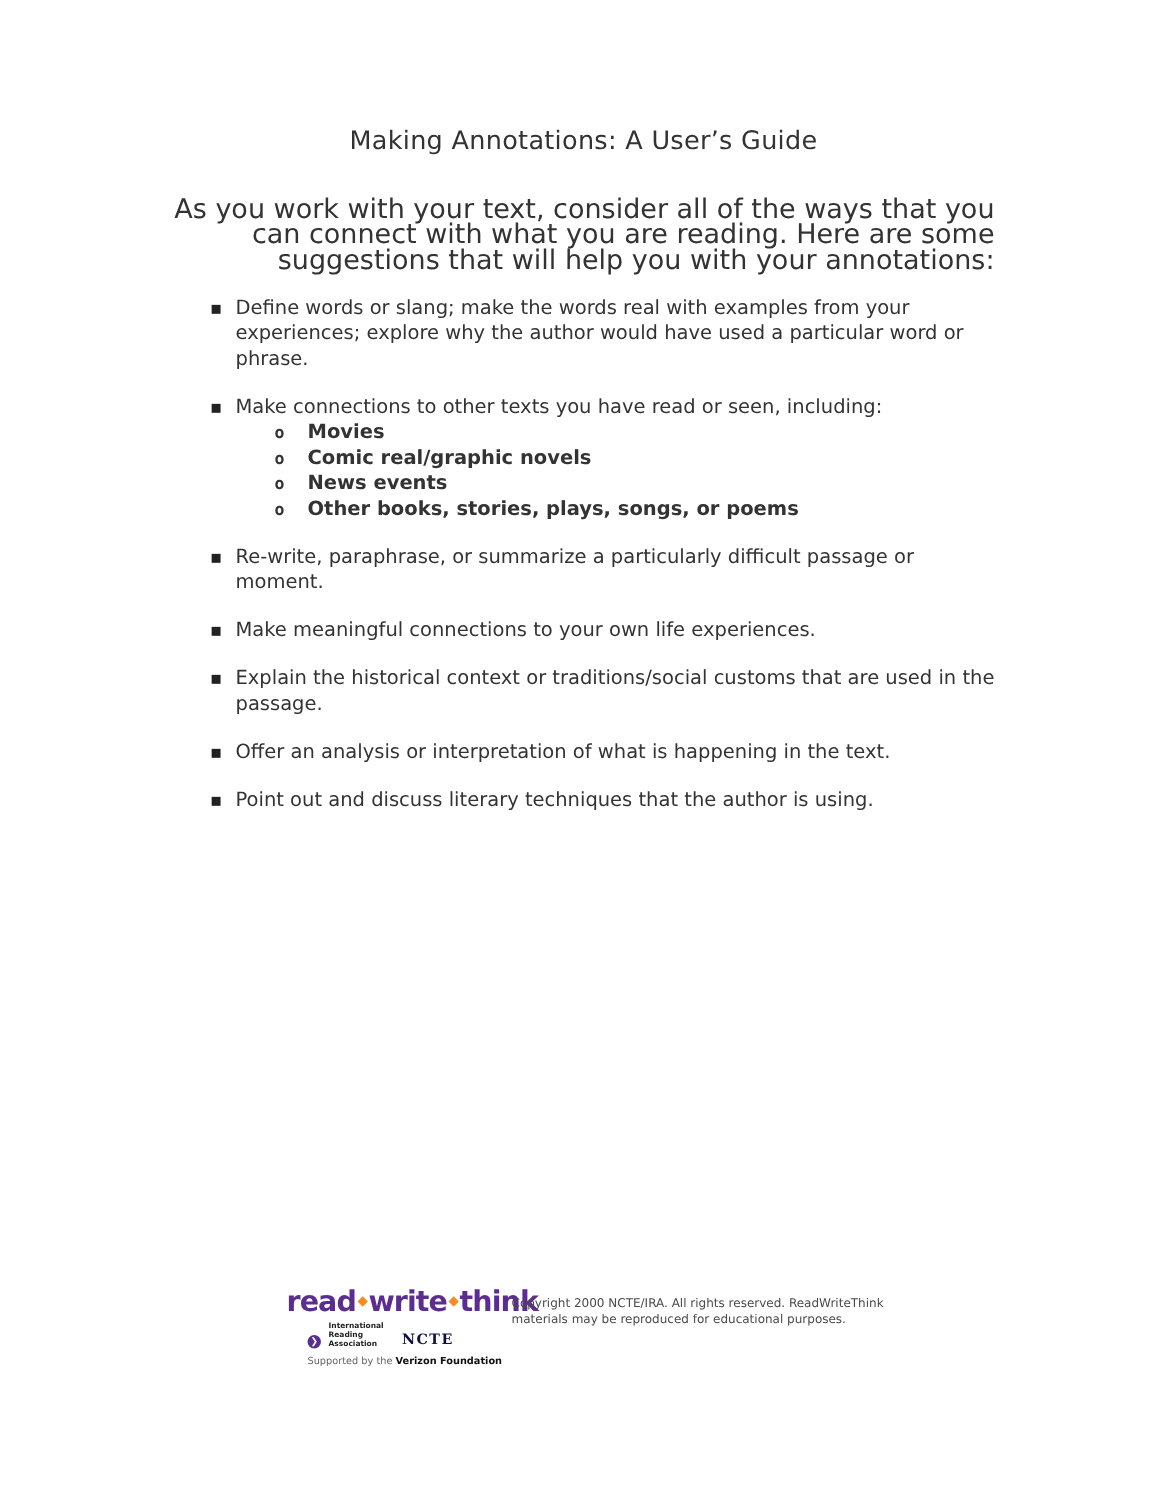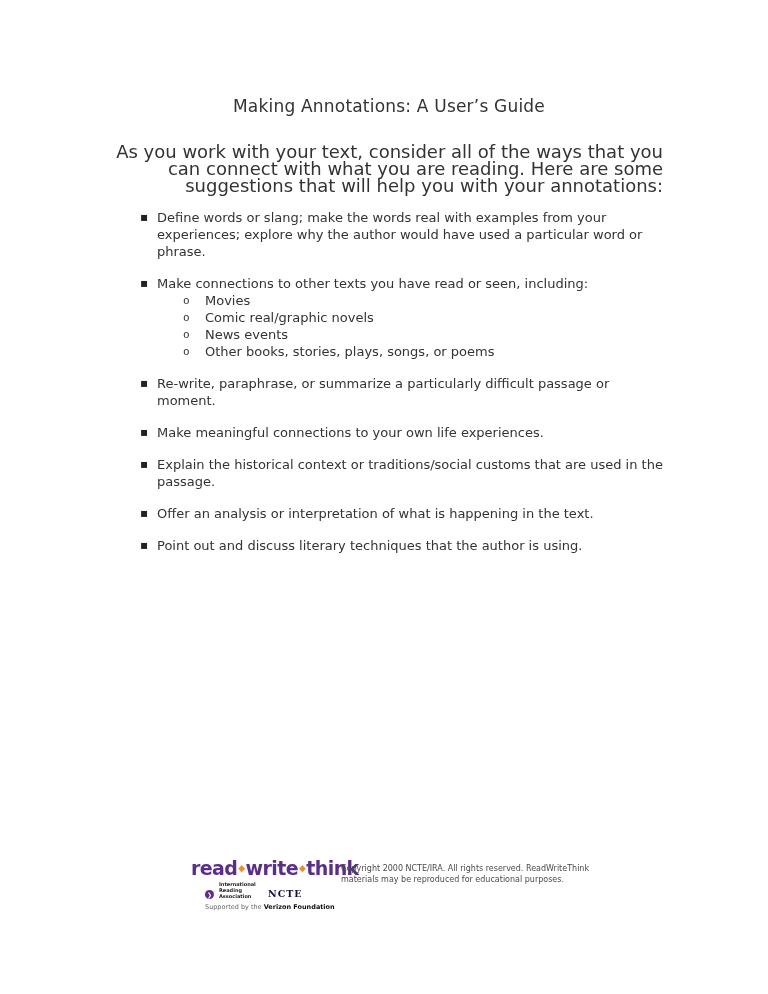--- a/index.html
+++ b/index.html
@@ -15,21 +15,21 @@
     overflow: hidden;
   }
   .content {
     position: absolute;
     left: 115px;
     top: 0;
     width: 548px;
     padding-top: 84px;
   }
   .title {
-    margin: 12px;
+    margin: 0;
     font-size: 17px;
     font-weight: 400;
     text-align: center;
     color: #333333;
     letter-spacing: 0.2px;
   }
   .intro {
     margin: 27px 0 0 0;
     font-size: 18px;
     line-height: 17px;
@@ -53,20 +53,21 @@
     left: 0;
     top: 0;
     font-size: 12px;
     line-height: 17px;
     color: #222222;
   }
   ul.sub {
     list-style: none;
     margin: 0 0 4px 0;
     padding: 0 0 0 26px;
+    font-weight: bold;
   }
   ul.sub > li {
     position: relative;
     padding-left: 22px;
     font-size: 13px;
     line-height: 17px;
   }
   ul.sub > li::before {
     content: "o";
     position: absolute;

